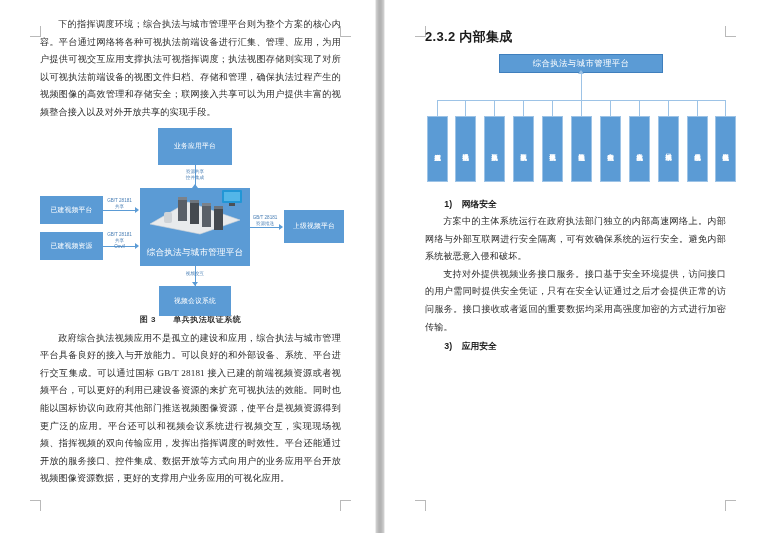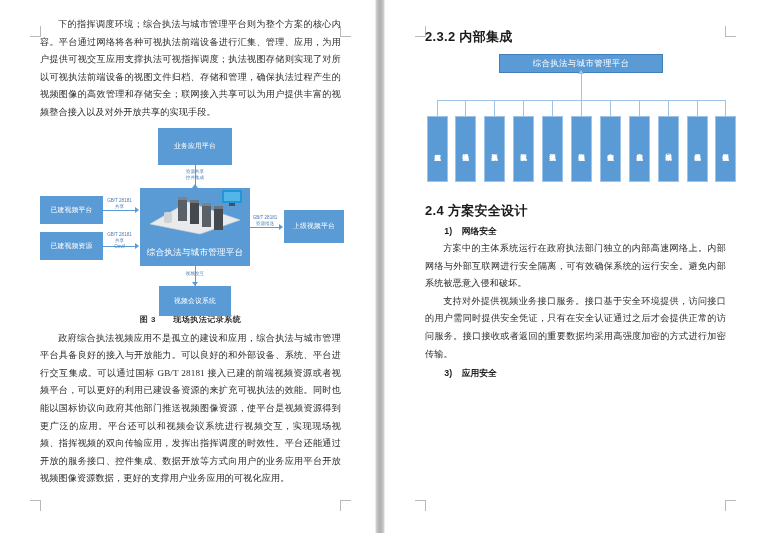--- a/index.html
+++ b/index.html
@@ -255,21 +255,21 @@
         <div class="ln v" style="left:155px; top:138px; height:20px;"></div>
         <div class="arrow up" style="left:152px; top:134px;"></div>
         <div class="arrow down" style="left:152px; top:154px;"></div>
         <div class="alab" style="left:137px; top:143px; width:36px;">视频交互</div>
         <div class="bx f3-bot">视频会议系统</div>
       </div>
 
       <div class="figcap">
         <span>图 3</span>
         <span class="gap"></span>
-        <span>现场执法记录系统</span>
+        <span>单兵执法取证系统</span>
       </div>
 
       <p class="body">政府综合执法视频应用不是孤立的建设和应用，综合执法与城市管理平台具备良好的接入与开放能力。可以良好的和外部设备、系统、平台进行交互集成。可以通过国标 GB/T 28181 接入已建的前端视频资源或者视频平台，可以更好的利用已建设备资源的来扩充可视执法的效能。同时也能以国标协议向政府其他部门推送视频图像资源，使平台是视频资源得到更广泛的应用。平台还可以和视频会议系统进行视频交互，实现现场视频、指挥视频的双向传输应用，发挥出指挥调度的时效性。平台还能通过开放的服务接口、控件集成、数据开放等方式向用户的业务应用平台开放视频图像资源数据，更好的支撑用户业务应用的可视化应用。</p>
     </div>
   </div>
 
   <div class="gutter"></div>
 
   <div class="page page-right">
     <div class="cm cm-tl">
@@ -321,21 +321,20 @@
         <div class="f4-leaf" style="left:146px;">警务通执法终端系统</div>
         <div class="f4-leaf" style="left:175px;">临时布控执法系统</div>
         <div class="f4-leaf" style="left:204px;">高空无人机执法系统</div>
         <div class="f4-leaf" style="left:233px;">车辆卡口抓拍系统</div>
         <div class="f4-leaf" style="left:262px;">便携无线基站系统</div>
         <div class="f4-leaf" style="left:290px;">执法视图存储系统</div>
       </div>
 
 
 
-      <h2 class="sec big">2.4  方案安全设计</h2>
 
       <h3 class="sub">
         <span class="num">1)</span>
         <span>网络安全</span>
       </h3>
       <p class="body">方案中的主体系统运行在政府执法部门独立的内部高速网络上。内部网络与外部互联网进行安全隔离，可有效确保系统的运行安全。避免内部系统被恶意入侵和破坏。</p>
 
       <p class="body">支持对外提供视频业务接口服务。接口基于安全环境提供，访问接口的用户需同时提供安全凭证，只有在安全认证通过之后才会提供正常的访问服务。接口接收或者返回的重要数据均采用高强度加密的方式进行加密传输。</p>
 
       <h3 class="sub">

